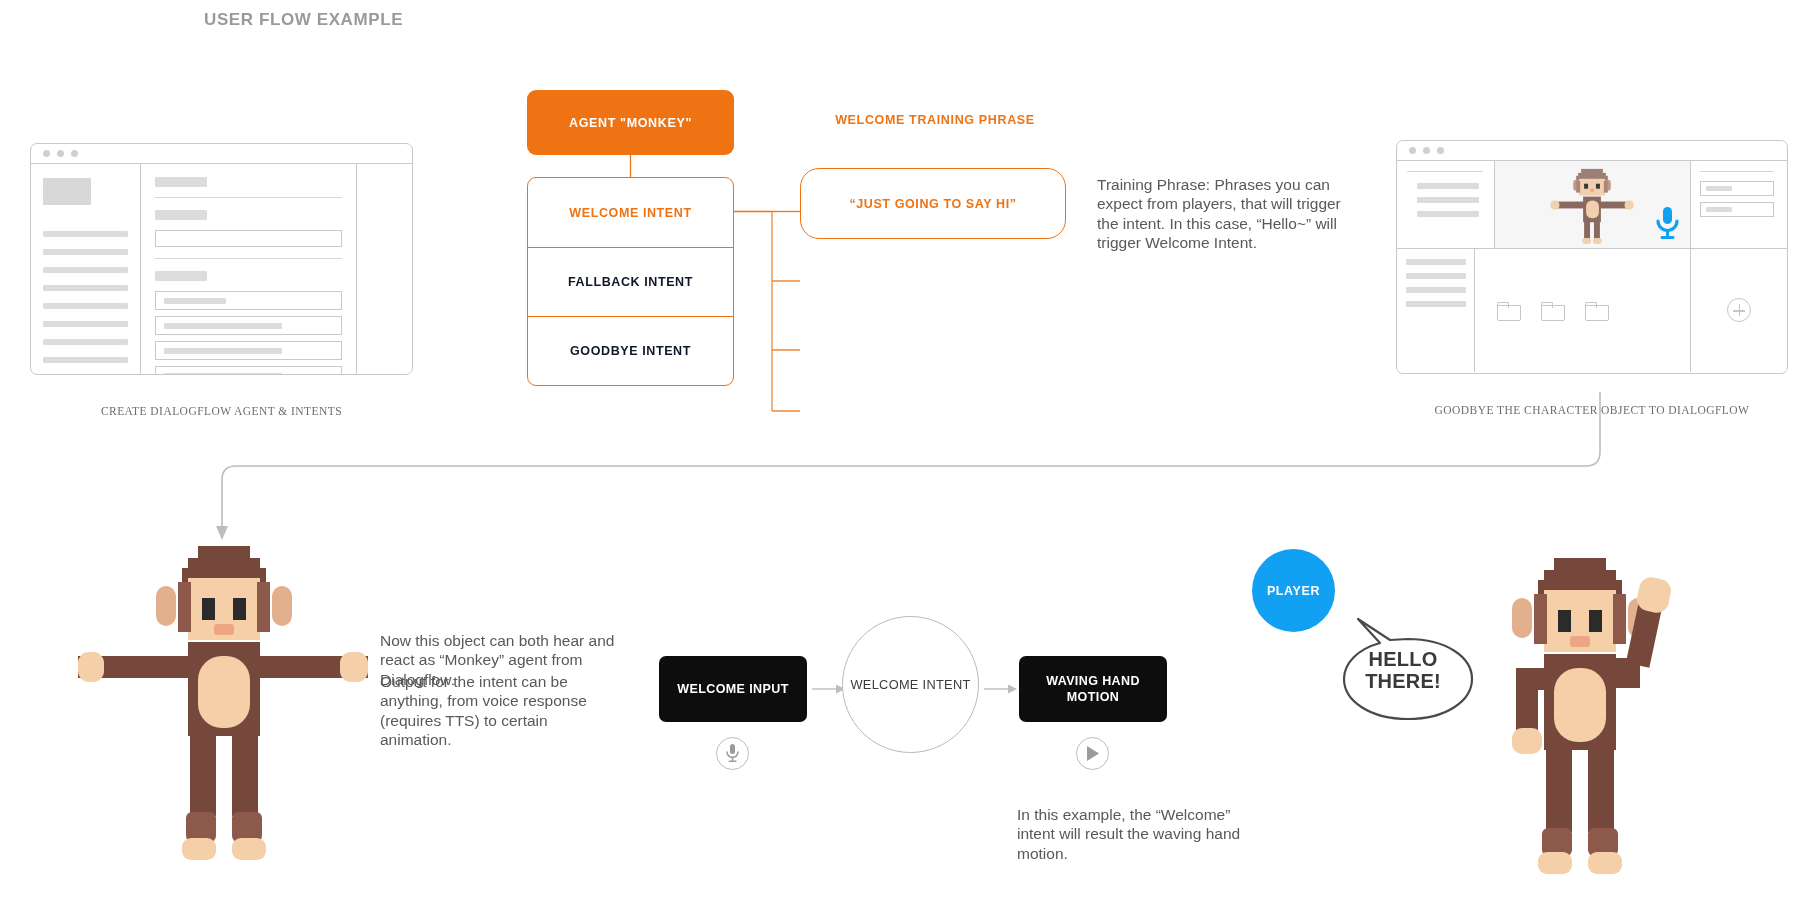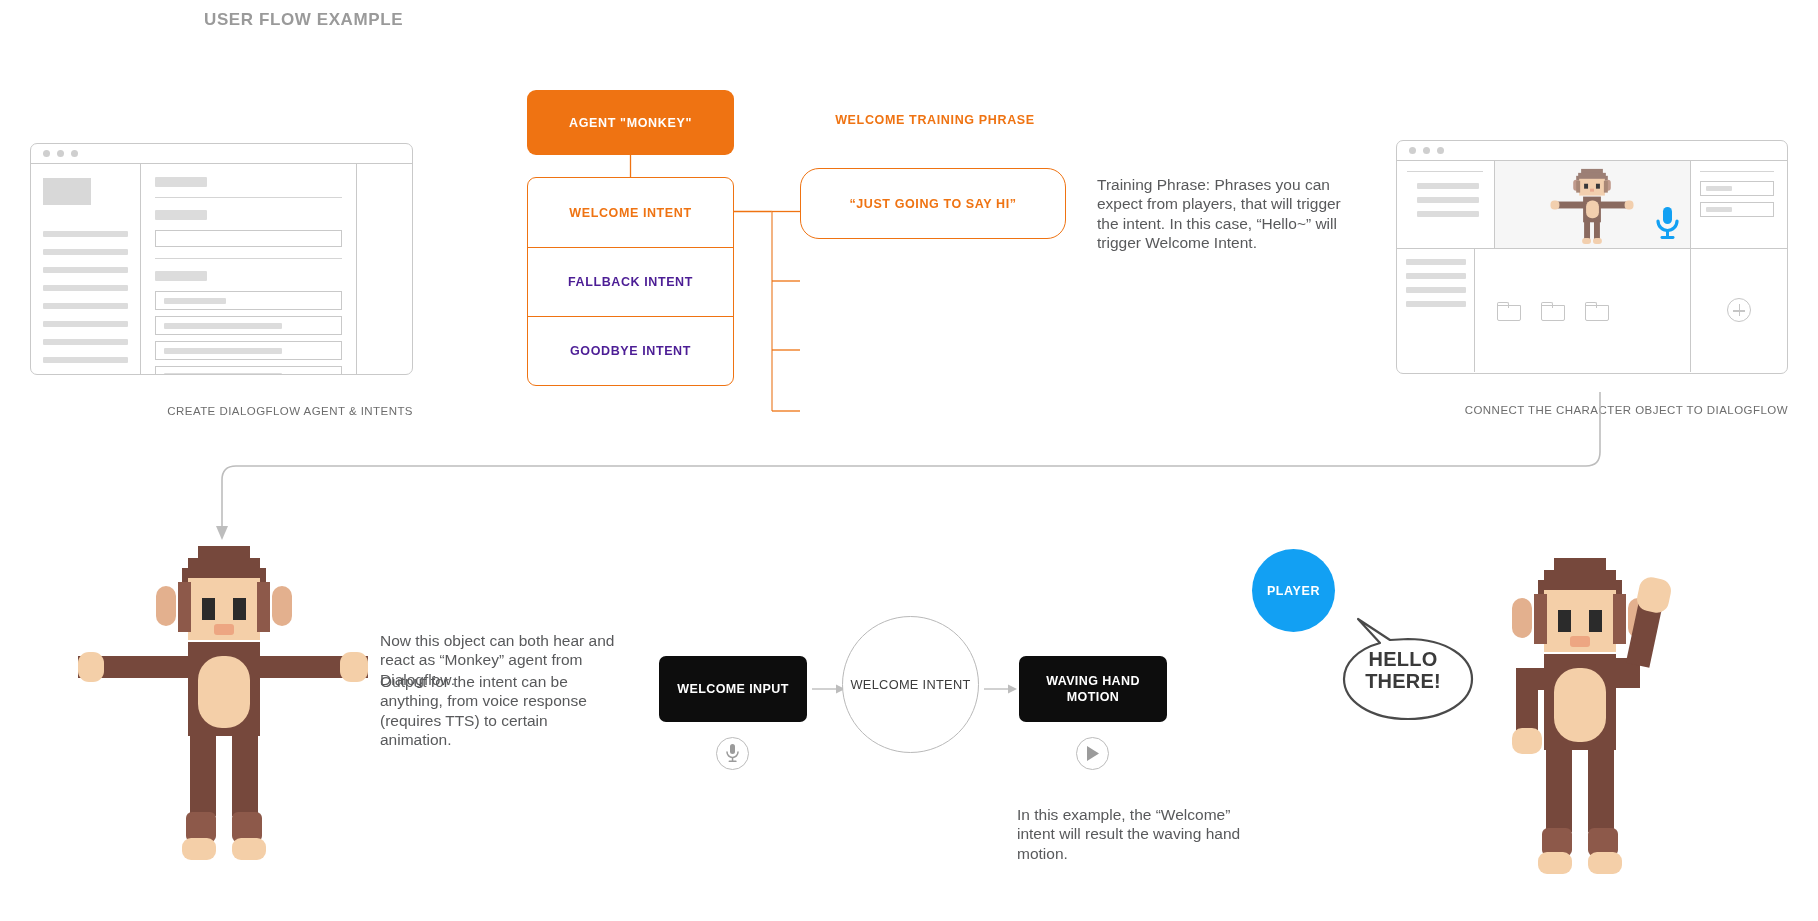--- a/index.html
+++ b/index.html
@@ -62,22 +62,23 @@
     width:24px; height:24px; border-radius:50%; border:1.3px solid #c6c6c6;
     position:relative;
   }
   .plus-circle:before, .plus-circle:after {
     content:""; position:absolute; background:#c6c6c6;
   }
   .plus-circle:before { left:5px; top:11px; width:12px; height:1.3px; }
   .plus-circle:after  { top:5px; left:11px; height:12px; width:1.3px; }
 
   .caption {
-    font-size:11.5px; letter-spacing:.45px; color:#6d6d6d; text-align:right;
+    font-size:11.5px; letter-spacing:.45px; color:#6d6d6d; text-align:center;
     width:100%;
+    font-family:Liberation Serif, serif;
   }
   #caption-left { left:30px; top:405px; width:383px; }
   #caption-right { left:1396px; top:404px; width:392px; }
 
   
   .agent-box {
     left:527px; top:90px; width:207px; height:65px;
     background:#ef7312; border-radius:9px;
     display:flex; align-items:center; justify-content:center;
     color:#fff; font-size:12.5px; font-weight:700; letter-spacing:.65px;
@@ -85,21 +86,21 @@
   #intent-list {
     left:527px; top:177px; width:207px;
     border:1.4px solid #ef7312; border-radius:9px; overflow:hidden;
   }
   .intent-row {
     height:69px; display:flex; align-items:center; justify-content:center;
     font-size:12.5px; font-weight:700; letter-spacing:.6px;
   }
   .intent-row + .intent-row { border-top:1.3px solid #ef7312; }
   .intent-row.active { color:#ef7312; }
-  .intent-row.muted { color:#4c1d95; }
+  .intent-row.muted { color:#0f172a; }
 
   #phrases-title {
     left:800px; top:113px; width:270px; text-align:center;
     font-size:12.5px; font-weight:700; letter-spacing:.65px; color:#ef7312;
   }
   #phrase-list {
     left:800px; top:168px; width:266px;
     border:1.4px solid #ef7312; border-radius:19px; overflow:hidden;
   }
   .phrase-row {
@@ -268,21 +269,21 @@
     <div id="br-proj-main">
       <span class="folder"></span>
       <span class="folder"></span>
       <span class="folder"></span>
     </div>
     <div id="br-proj-right">
       <span class="plus-circle"></span>
     </div>
   </div>
 </div>
-<div class="abs caption" id="caption-right">CONNECT THE CHARACTER OBJECT TO DIALOGFLOW</div>
+<div class="abs caption" id="caption-right">GOODBYE THE CHARACTER OBJECT TO DIALOGFLOW</div>
 
 <svg class="abs" style="left:0;top:0;width:1818px;height:921px;pointer-events:none">
 
   <line x1="630.5" y1="155" x2="630.5" y2="177" stroke="#ef7312" stroke-width="1.3"></line>
 
   <line x1="734" y1="211.5" x2="772" y2="211.5" stroke="#ef7312" stroke-width="1.3"></line>
   <line x1="772" y1="211.5" x2="772" y2="411" stroke="#f0a062" stroke-width="1.6"></line>
 
   <line x1="772" y1="211.5" x2="800" y2="211.5" stroke="#ef7312" stroke-width="1.3"></line>
   <line x1="772" y1="281" x2="800" y2="281" stroke="#ef7312" stroke-width="1.3"></line>

